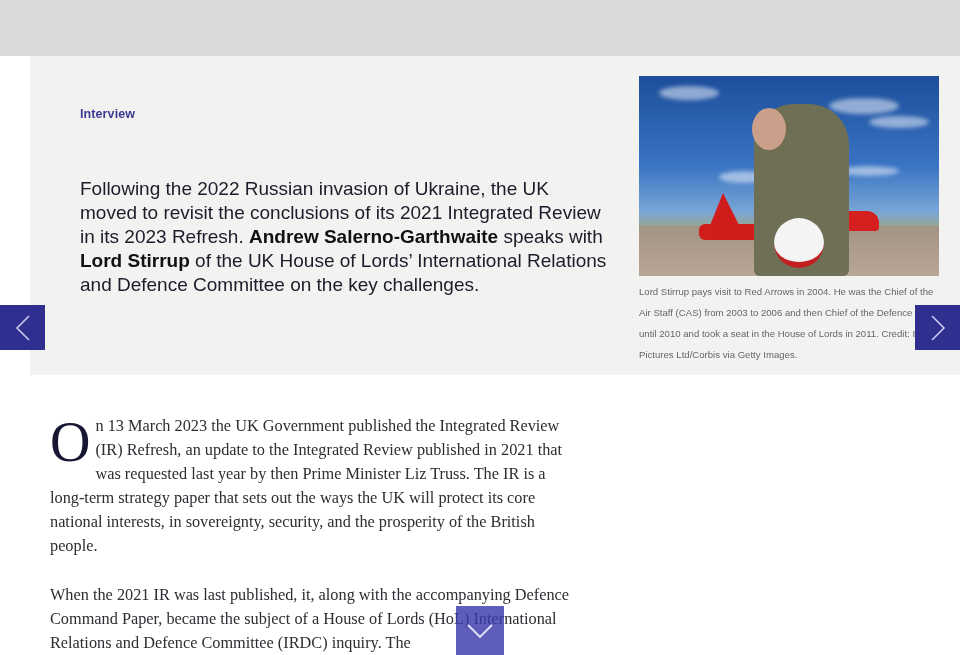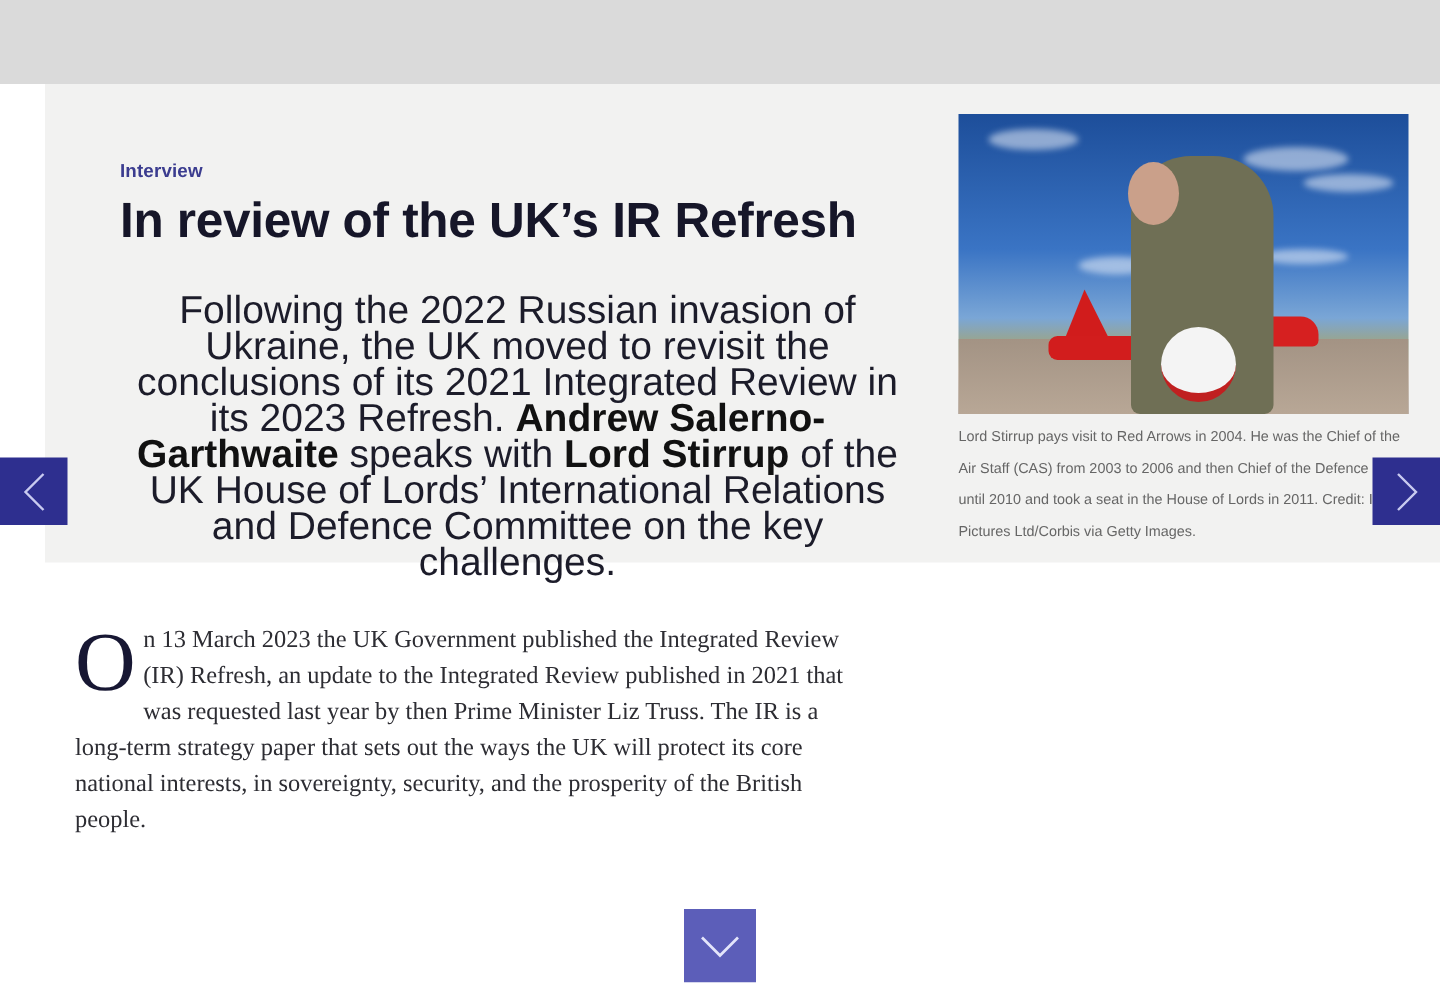--- a/index.html
+++ b/index.html
@@ -7,21 +7,21 @@
     body { position: relative; font-family: "Liberation Sans", sans-serif; }
 
     .top-band { position: absolute; left: 0; top: 0; width: 960px; height: 56px; background: #dadada; }
 
     .hero { position: absolute; left: 0; top: 56px; width: 960px; height: 319px; background: #f2f2f1; margin-left: 30px; }
 
     .category { position: absolute; left: 50px; top: 51px; font-size: 12.5px; font-weight: bold; color: #3b3c8f; letter-spacing: 0.1px; }
 
     .title { position: absolute; left: 50px; top: 72px; font-size: 33px; font-weight: bold; color: #161629; letter-spacing: -0.2px; white-space: nowrap; }
 
-    .standfirst { position: absolute; left: 50px; top: 138px; width: 530px; font-size: 26px; line-height: 24px; color: #1c1c2a; text-align: center; }
+    .standfirst { position: absolute; left: 50px; top: 121px; width: 530px; font-size: 19px; line-height: 24px; color: #1c1c2a; }
     .standfirst b { font-weight: bold; color: #111; }
 
     .photo { position: absolute; left: 609px; top: 20px; width: 300px; height: 200px; overflow: hidden; background: linear-gradient(180deg, #1d4e9a 0%, #3a74c4 45%, #7aa6d6 68%, #9aa58c 76%, #b8a491 86%, #8d7a6c 100%); }
     .photo .cloud { position: absolute; background: rgba(235,240,250,0.55); border-radius: 50%; filter: blur(2px); }
     .photo .ground { position: absolute; left: 0; top: 150px; width: 300px; height: 50px; background: linear-gradient(180deg, #a39384, #b8a796); }
     .photo .jet-tail { position: absolute; left: 68px; top: 117px; width: 0; height: 0; border-left: 16px solid transparent; border-right: 20px solid transparent; border-bottom: 40px solid #d11c1c; }
     .photo .jet-body { position: absolute; left: 60px; top: 148px; width: 80px; height: 16px; background: #d21d1d; border-radius: 6px; }
     .photo .jet-body2 { position: absolute; left: 190px; top: 135px; width: 50px; height: 20px; background: #d62020; border-radius: 10px 12px 4px 4px; }
     .photo .person { position: absolute; left: 115px; top: 28px; width: 95px; height: 172px; background: #6f6f55; border-radius: 40px 40px 6px 6px; }
     .photo .head { position: absolute; left: 113px; top: 32px; width: 34px; height: 42px; background: #caa08a; border-radius: 50%; }
@@ -39,21 +39,20 @@
 
     .scroll-down { position: absolute; left: 456px; top: 606px; width: 48px; height: 49px; background: rgba(56,58,170,0.82); display: flex; align-items: center; justify-content: center; cursor: pointer; }
   </style>
 </head>
 <body>
 
 <div class="top-band"></div>
 
 <section class="hero">
   <div class="category">Interview</div>
-  <h1 class="title">In review of the UK’s IR Refresh</h1>
   <p class="standfirst"><span>Following the 2022 Russian invasion of Ukraine, the UK moved to revisit the conclusions of its 2021 Integrated Review in its 2023 Refresh. </span><b>Andrew Salerno-Garthwaite</b><span> speaks with </span><b>Lord Stirrup</b><span> of the UK House of Lords’ International Relations and Defence Committee on the key challenges.</span></p>
 
   <div class="photo" aria-label="Lord Stirrup in flight suit holding a helmet in front of Red Arrows jets">
     <div class="cloud" style="left:20px;top:10px;width:60px;height:14px;"></div>
     <div class="cloud" style="left:190px;top:22px;width:70px;height:16px;"></div>
     <div class="cloud" style="left:230px;top:40px;width:60px;height:12px;"></div>
     <div class="cloud" style="left:80px;top:95px;width:50px;height:12px;"></div>
     <div class="cloud" style="left:200px;top:90px;width:60px;height:10px;"></div>
     <div class="ground"></div>
     <div class="jet-tail"></div>
@@ -73,19 +72,20 @@
     </svg>
 </div>
 <div class="nav-arrow nav-next">
   <svg width="16" height="26" viewBox="0 0 16 26">
       <polyline points="2,1 14,13 2,25" fill="none" stroke="#c9cbf0" stroke-width="1.6"></polyline>
     </svg>
 </div>
 
 <article class="article">
   <p><span class="dropcap">O</span><span>n 13 March 2023 the UK Government published the Integrated Review (IR) Refresh, an update to the Integrated Review published in 2021 that was requested last year by then Prime Minister Liz Truss. The IR is a long-term strategy paper that sets out the ways the UK will protect its core national interests, in sovereignty, security, and the prosperity of the British people.</span></p>
+  <p><span>When the 2021 IR was last published, it, along with the accompanying Defence Command Paper, became the subject of a House of Lords (HoL) International Relations and Defence Committee (IRDC) inquiry. The</span></p>
 </article>
 
 <div class="scroll-down">
   <svg width="26" height="16" viewBox="0 0 26 16">
       <polyline points="1,2 13,14 25,2" fill="none" stroke="#e4e5fb" stroke-width="1.8"></polyline>
     </svg>
 </div>
 
 </body></html>

